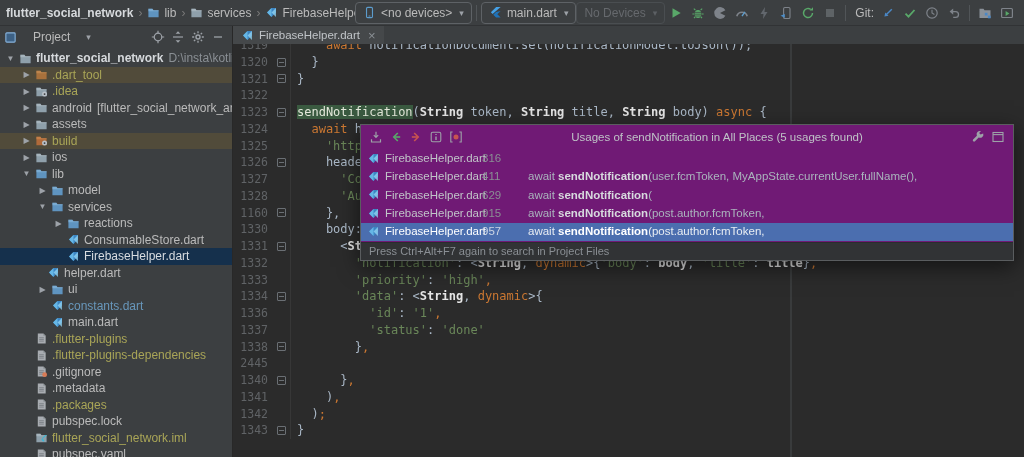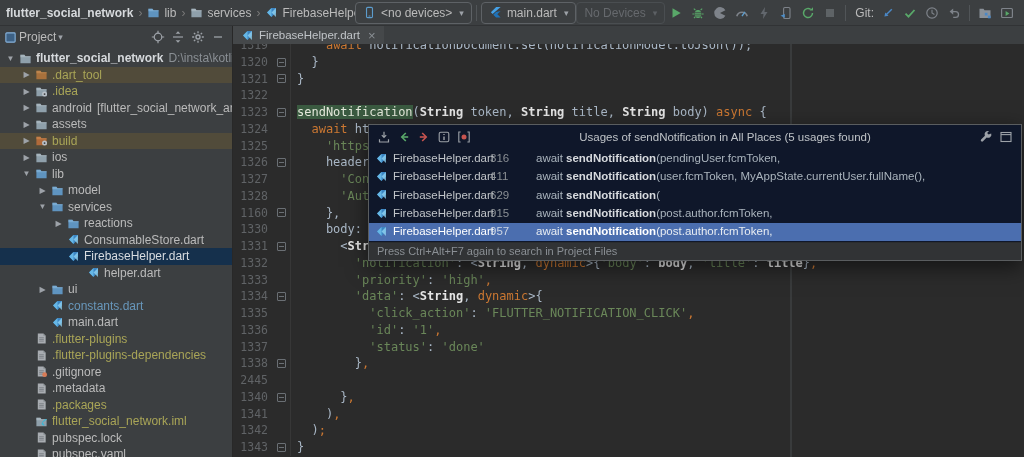--- a/index.html
+++ b/index.html
@@ -23,21 +23,21 @@
   .selector.disabled .caret{color:#5c6064}
   .vsep{width:1px;height:16px;background:#515558;margin:0 4px;flex:none}
   .icon-btn{width:22px;height:22px;display:flex;align-items:center;justify-content:center;border-radius:3px}
   .git-label{color:#bbbbbb;margin:0 3px 0 5px}
 
   
   .main{display:flex;height:431px}
   .project-panel{width:233px;background:#3c3f41;border-right:1px solid #282828;box-sizing:border-box;
                  display:flex;flex-direction:column;overflow:hidden}
   .panel-header{height:22px;flex:none;display:flex;align-items:center;padding:0 4px}
-  .panel-title{display:flex;align-items:center;gap:2px;color:#bbbbbb}
+  .panel-title{display:flex;align-items:center;gap:16px;color:#bbbbbb}
   .panel-title .caret{font-size:9px;color:#9da2a8}
   .ph-spacer{flex:1}
   .panel-header .icon-btn{width:20px;height:20px}
   .tree{flex:1;overflow:hidden;padding-top:2px}
   .tree-row{height:16.5px;display:flex;align-items:center;white-space:nowrap;overflow:hidden;cursor:default}
   .tree-row .arrow{width:13px;flex:none;text-align:center;font-size:8px;color:#9da2a8}
   .tree-row .ticon{width:16px;flex:none;display:flex;justify-content:center}
   .tlabel{margin-left:3px}
   .tsuffix{color:#8a8f94;margin-left:5px}
   .tsuffix.normal{color:#bbbbbb}
@@ -63,21 +63,21 @@
   .fold-box{width:7px;height:7px;border:1px solid #6a6f74;position:relative;border-radius:1px}
   .fold-box:after{content:"";position:absolute;left:1px;right:1px;top:3px;height:1px;background:#6a6f74}
   .ct{padding-left:6px}
   .tk-d{color:#a9b7c6}
   .tk-kw{color:var(--kw,#cc7832)}
   .tk-str{color:var(--str,#6a8759)}
   .tk-b{color:#e5e5e5;font-weight:bold}
   .tk-fn{color:#e3e8da;background:var(--usage-hl,#3a5a40)}
 
   
-  .popup{position:absolute;left:135px;top:80px;width:652px;background:#0f172a;border:1px solid #5a5d5f;
+  .popup{position:absolute;left:127px;top:80px;width:652px;background:#701a75;border:1px solid #5a5d5f;
          box-shadow:0 6px 20px rgba(0,0,0,.55);z-index:5;font-family:"Liberation Sans",sans-serif}
   .popup-header{height:24px;display:flex;align-items:center;padding:0 5px;gap:1px}
   .popup-header .icon-btn{width:20px;height:20px}
   .popup-title{flex:1;text-align:center;color:#bfc3c7;font-size:11.5px;overflow:hidden}
   .u-rows{padding-bottom:1px}
   .u-row{height:18.4px;display:flex;align-items:center;padding:0 6px;font-size:11.5px;color:#b6babd;cursor:default}
   .u-icon{width:15px;flex:none;display:flex}
   .u-file{width:97px;flex:none;color:#c0c4c8;margin-left:3px}
   .u-line{width:36px;flex:none;color:#8a8f94}
   .u-code{flex:1;overflow:hidden;white-space:nowrap;color:#aab4bd;margin-left:10px}
@@ -423,21 +423,21 @@
             <span class="arrow"></span>
             <span class="ticon">
               <svg viewBox="0 0 14 14">
                 <path d="M2.2 7L7 2.2h4.8V7L7 11.8z" fill="#3c86c4"></path>
                 <path d="M2.2 7L7 11.8V2.2z" fill="#66b7e6"></path>
                 <path d="M11.8 2.2L7 7l4.8 4.8z" fill="#90d2f1" opacity=".8"></path>
               </svg>
             </span>
             <span class="tlabel">FirebaseHelper.dart</span>
           </div>
-          <div class="tree-row" style="padding-left: 72px;">
+          <div class="tree-row" style="padding-left: 32px;">
             <span class="arrow"></span>
             <span class="ticon">
               <svg viewBox="0 0 14 14">
                 <path d="M2.2 7L7 2.2h4.8V7L7 11.8z" fill="#3c86c4"></path>
                 <path d="M2.2 7L7 11.8V2.2z" fill="#66b7e6"></path>
                 <path d="M11.8 2.2L7 7l4.8 4.8z" fill="#90d2f1" opacity=".8"></path>
               </svg>
             </span>
             <span class="tlabel">helper.dart</span>
           </div>
@@ -526,37 +526,37 @@
                 <path d="M9 1.5L11.5 4H9z" fill="#878d93"></path>
                 <path d="M4.5 6.2h5M4.5 8h5M4.5 9.8h5" stroke="#6e747a" stroke-width=".8"></path>
               </svg>
             </span>
             <span class="tlabel olive">.packages</span>
           </div>
           <div class="tree-row" style="padding-left: 20px;">
             <span class="arrow"></span>
             <span class="ticon">
               <svg viewBox="0 0 14 14">
+                <path d="M3 1.5h6l2.5 2.5v8.5H3z" fill="#c3c8cd" opacity=".8"></path>
+                <path d="M9 1.5L11.5 4H9z" fill="#878d93"></path>
+                <path d="M4.5 6.2h5M4.5 8h5M4.5 9.8h5" stroke="#6e747a" stroke-width=".8"></path>
+              </svg>
+            </span>
+            <span class="tlabel">pubspec.lock</span>
+          </div>
+          <div class="tree-row" style="padding-left: 20px;">
+            <span class="arrow"></span>
+            <span class="ticon">
+              <svg viewBox="0 0 14 14">
                 <path d="M1.5 3h4.3l1.2 1.5h5.5V12h-11z" fill="#8fa0ab"></path>
                 <path d="M1.5 3h4.3l1.2 1.5h5.5v1.1h-11z" fill="#b6c2ca" opacity=".6"></path>
                 <path d="M8.2 8.3l2.1 2.1-1.3 1.3-2.1-2.1 1.3-2.6 2.8-2.8h2z" fill="#3fb6d3"></path>
               </svg>
             </span>
             <span class="tlabel olive">flutter_social_network.iml</span>
-          </div>
-          <div class="tree-row" style="padding-left: 20px;">
-            <span class="arrow"></span>
-            <span class="ticon">
-              <svg viewBox="0 0 14 14">
-                <path d="M3 1.5h6l2.5 2.5v8.5H3z" fill="#c3c8cd" opacity=".8"></path>
-                <path d="M9 1.5L11.5 4H9z" fill="#878d93"></path>
-                <path d="M4.5 6.2h5M4.5 8h5M4.5 9.8h5" stroke="#6e747a" stroke-width=".8"></path>
-              </svg>
-            </span>
-            <span class="tlabel">pubspec.lock</span>
           </div>
           <div class="tree-row" style="padding-left: 20px;">
             <span class="arrow"></span>
             <span class="ticon">
               <svg viewBox="0 0 14 14">
                 <path d="M3 1.5h6l2.5 2.5v8.5H3z" fill="#c3c8cd" opacity=".8"></path>
                 <path d="M9 1.5L11.5 4H9z" fill="#878d93"></path>
                 <path d="M4.5 6.2h5M4.5 8h5M4.5 9.8h5" stroke="#6e747a" stroke-width=".8"></path>
               </svg>
             </span>
@@ -591,21 +591,20 @@
             <div class="cl"><span class="gut"><span class="ln">1325</span><span class="fold-col"></span></span><span class="ct"><span class="tk-str">    'https:/</span></span></div>
             <div class="cl"><span class="gut"><span class="ln">1326</span><span class="fold-col"><span class="fold-box"></span></span></span><span class="ct"><span class="tk-d">    headers:</span></span></div>
             <div class="cl"><span class="gut"><span class="ln">1327</span><span class="fold-col"></span></span><span class="ct"><span class="tk-str">      'Conte</span></span></div>
             <div class="cl"><span class="gut"><span class="ln">1328</span><span class="fold-col"></span></span><span class="ct"><span class="tk-str">      'Autho</span></span></div>
             <div class="cl"><span class="gut"><span class="ln">1160</span><span class="fold-col"><span class="fold-box"></span></span></span><span class="ct"><span class="tk-d">    },</span></span></div>
             <div class="cl"><span class="gut"><span class="ln">1330</span><span class="fold-col"></span></span><span class="ct"><span class="tk-d">    body: js</span></span></div>
             <div class="cl"><span class="gut"><span class="ln">1331</span><span class="fold-col"><span class="fold-box"></span></span></span><span class="ct"><span class="tk-d">      &lt;</span><span class="tk-b">Strin</span></span></div>
             <div class="cl"><span class="gut"><span class="ln">1332</span><span class="fold-col"></span></span><span class="ct"><span class="tk-d">        </span><span class="tk-str">'notification'</span><span class="tk-d">: &lt;</span><span class="tk-b">String</span><span class="tk-d">, </span><span class="tk-kw">dynamic</span><span class="tk-d">&gt;{</span><span class="tk-str">'body'</span><span class="tk-d">: </span><span class="tk-b">body</span><span class="tk-d">, </span><span class="tk-str">'title'</span><span class="tk-d">: </span><span class="tk-b">title</span><span class="tk-d">}</span><span class="tk-kw">,</span></span></div>
             <div class="cl"><span class="gut"><span class="ln">1333</span><span class="fold-col"></span></span><span class="ct"><span class="tk-d">        </span><span class="tk-str">'priority'</span><span class="tk-d">: </span><span class="tk-str">'high'</span><span class="tk-kw">,</span></span></div>
             <div class="cl"><span class="gut"><span class="ln">1334</span><span class="fold-col"><span class="fold-box"></span></span></span><span class="ct"><span class="tk-d">        </span><span class="tk-str">'data'</span><span class="tk-d">: &lt;</span><span class="tk-b">String</span><span class="tk-d">, </span><span class="tk-kw">dynamic</span><span class="tk-d">&gt;{</span></span></div>
-            <div class="cl"><span class="gut"><span class="ln">1335</span><span class="fold-col"></span></span><span class="ct"><span class="tk-d">          </span><span class="tk-str">'click_action'</span><span class="tk-d">: </span><span class="tk-str">'FLUTTER_NOTIFICATION_CLICK'</span><span class="tk-kw">,</span></span></div>
             <div class="cl"><span class="gut"><span class="ln">1336</span><span class="fold-col"></span></span><span class="ct"><span class="tk-d">          </span><span class="tk-str">'id'</span><span class="tk-d">: </span><span class="tk-str">'1'</span><span class="tk-kw">,</span></span></div>
             <div class="cl"><span class="gut"><span class="ln">1337</span><span class="fold-col"></span></span><span class="ct"><span class="tk-d">          </span><span class="tk-str">'status'</span><span class="tk-d">: </span><span class="tk-str">'done'</span></span></div>
             <div class="cl"><span class="gut"><span class="ln">1338</span><span class="fold-col"><span class="fold-box"></span></span></span><span class="ct"><span class="tk-d">        }</span><span class="tk-kw">,</span></span></div>
             <div class="cl"><span class="gut"><span class="ln">2445</span><span class="fold-col"></span></span></div>
             <div class="cl"><span class="gut"><span class="ln">1340</span><span class="fold-col"><span class="fold-box"></span></span></span><span class="ct"><span class="tk-d">      }</span><span class="tk-kw">,</span></span></div>
             <div class="cl"><span class="gut"><span class="ln">1341</span><span class="fold-col"></span></span><span class="ct"><span class="tk-d">    )</span><span class="tk-kw">,</span></span></div>
             <div class="cl"><span class="gut"><span class="ln">1342</span><span class="fold-col"></span></span><span class="ct"><span class="tk-d">  )</span><span class="tk-kw">;</span></span></div>
             <div class="cl"><span class="gut"><span class="ln">1343</span><span class="fold-col"><span class="fold-box"></span></span></span><span class="ct"><span class="tk-d">}</span></span></div>
           </div>
 
@@ -662,21 +661,20 @@
               <div class="u-row">
                 <span class="u-icon ticon">
                   <svg viewBox="0 0 14 14">
                     <path d="M2.2 7L7 2.2h4.8V7L7 11.8z" fill="#3c86c4"></path>
                     <path d="M2.2 7L7 11.8V2.2z" fill="#66b7e6"></path>
                     <path d="M11.8 2.2L7 7l4.8 4.8z" fill="#90d2f1" opacity=".8"></path>
                   </svg>
                 </span>
                 <span class="u-file">FirebaseHelper.dart</span>
                 <span class="u-line">316</span>
-                <span class="u-code">await <b>sendNotification</b>(pendingUser.fcmToken,</span>
               </div>
               <div class="u-row">
                 <span class="u-icon ticon">
                   <svg viewBox="0 0 14 14">
                     <path d="M2.2 7L7 2.2h4.8V7L7 11.8z" fill="#3c86c4"></path>
                     <path d="M2.2 7L7 11.8V2.2z" fill="#66b7e6"></path>
                     <path d="M11.8 2.2L7 7l4.8 4.8z" fill="#90d2f1" opacity=".8"></path>
                   </svg>
                 </span>
                 <span class="u-file">FirebaseHelper.dart</span>

